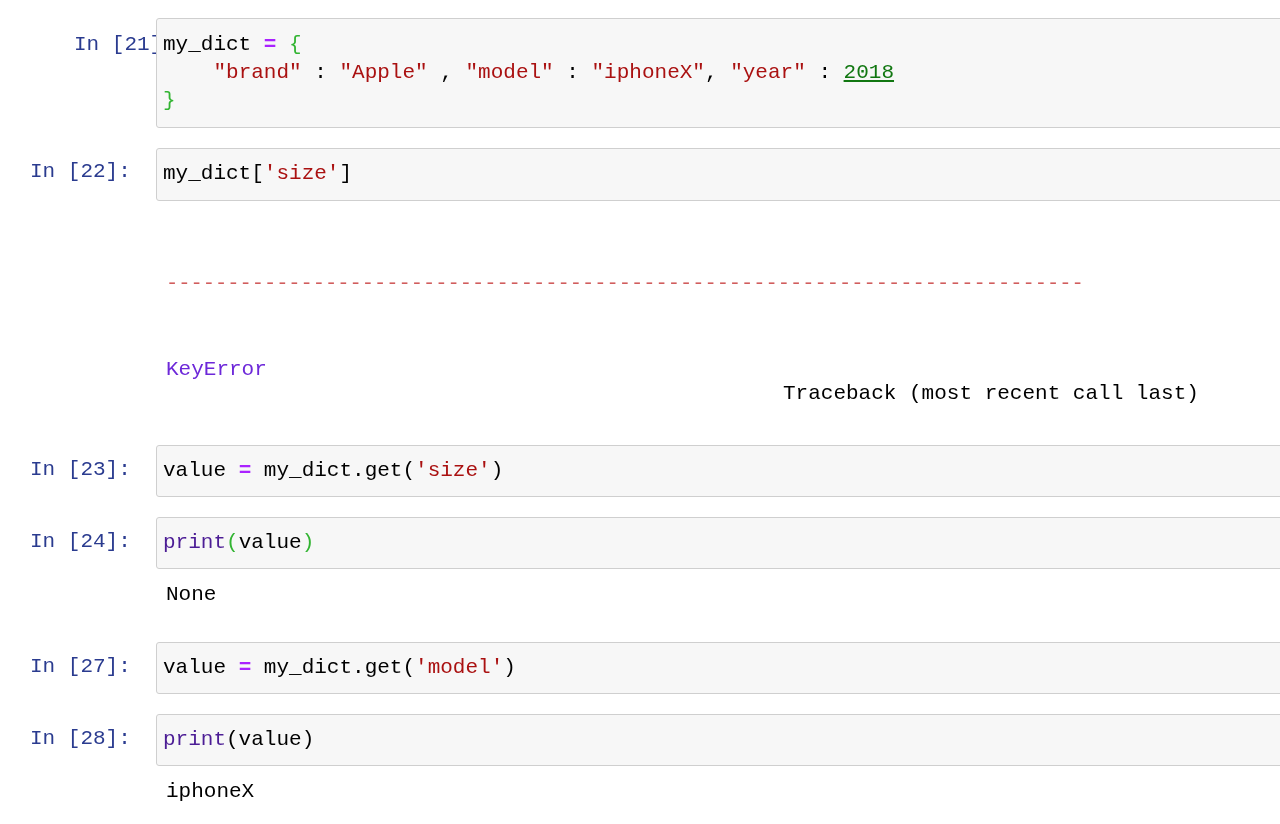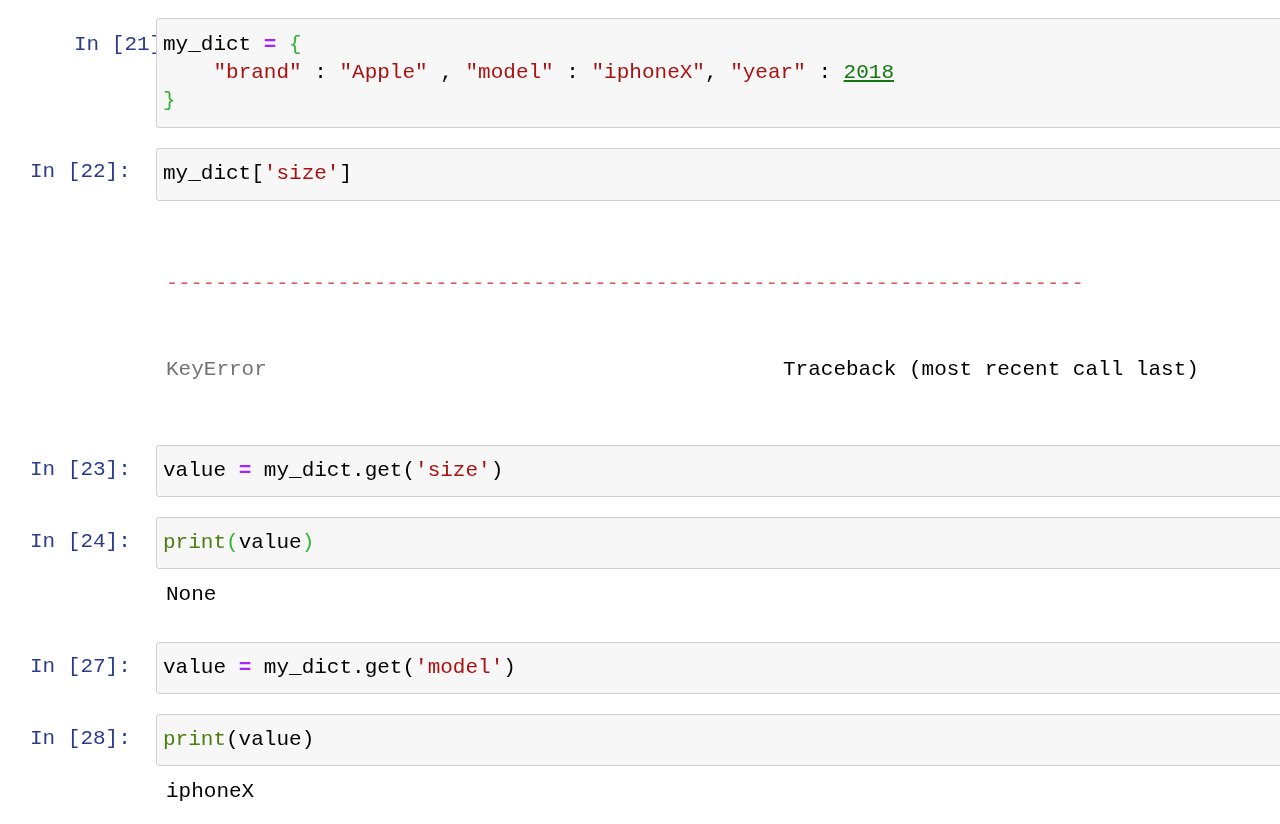--- a/index.html
+++ b/index.html
@@ -8,23 +8,23 @@
   .cell { position: absolute; left: 0; right: 0; }
   .prompt { position: absolute; left: 30px; color: #303f9f; color: #2a3b8f; white-space: pre; }
   .input-box { position: absolute; left: 156px; right: -6px; background: #f7f7f7;
                border: 1px solid #cfcfcf; border-radius: 3px; }
   .code-line { position: absolute; left: 6px; white-space: pre; line-height: 28px; }
   .output { position: absolute; left: 166px; white-space: pre; line-height: 28.5px; }
   .op { color: #aa22ff; font-weight: bold; }
   .str { color: #a31515; color: #ba2121; color: #a11; }
   .num { color: #008000; color: #117711; text-decoration: underline; }
   .brace-g { color: #32b432; }
-  .builtin { color: #4d7c0f; }
+  .builtin { color: #4c1d95; }
   .paren-g { color: #32b432; }
-  .err-red { color: #737373; text-align: right; }
+  .err-red { color: #6d28d9; text-align: right; }
   .tb-green { color: #248a3d; color: #2e8b3e; }
   .tb-cyan { color: #60b6c4; }
   .tb-blue { color: #2a7fd4; }
   .dash-line { color: #d15d5d; letter-spacing: 0; }
 </style>
 </head>
 <body>
 
 <div class="cell" style="top:0;">
   <div class="prompt" style="top:33px;margin-left:44px;">In [21]:</div>
@@ -35,21 +35,21 @@
   </div>
 </div>
 
 <div class="cell" style="top:0;">
   <div class="prompt" style="top:160px;">In [22]:</div>
   <div class="input-box" style="top:148px; height:51px;">
     <div class="code-line" style="top:11px;"><span>my_dict[</span><span class="str">'size'</span><span>]</span></div>
   </div>
   <div class="output" style="top:213px;">
     <div class="dash-line" style="font-size:20.4px;">---------------------------------------------------------------------------</div>
-    <div><span class="err-red">KeyError</span><span style="position:absolute; left:617px;">Traceback (most recent call last)</span></div>
+    <div><span class="err-red">KeyError</span><span style="position:absolute; left:617px;margin-top:24px;">Traceback (most recent call last)</span></div>
     <div><span class="tb-green">&lt;ipython-input-22-04c6d04e52b3&gt;</span><span> in </span><span class="tb-cyan">&lt;module&gt;</span></div>
     <div><span class="tb-green">----&gt; 1</span><span> my_dict</span><span class="tb-blue">['size']</span></div>
     <div style="height:28.5px;"></div>
   </div>
 </div>
 
 <div class="cell" style="top:0;">
   <div class="prompt" style="top:458px;">In [23]:</div>
   <div class="input-box" style="top:445px; height:50px;">
     <div class="code-line" style="top:11px;"><span>value </span><span class="op">=</span><span> my_dict.get(</span><span class="str">'size'</span><span>)</span></div>

